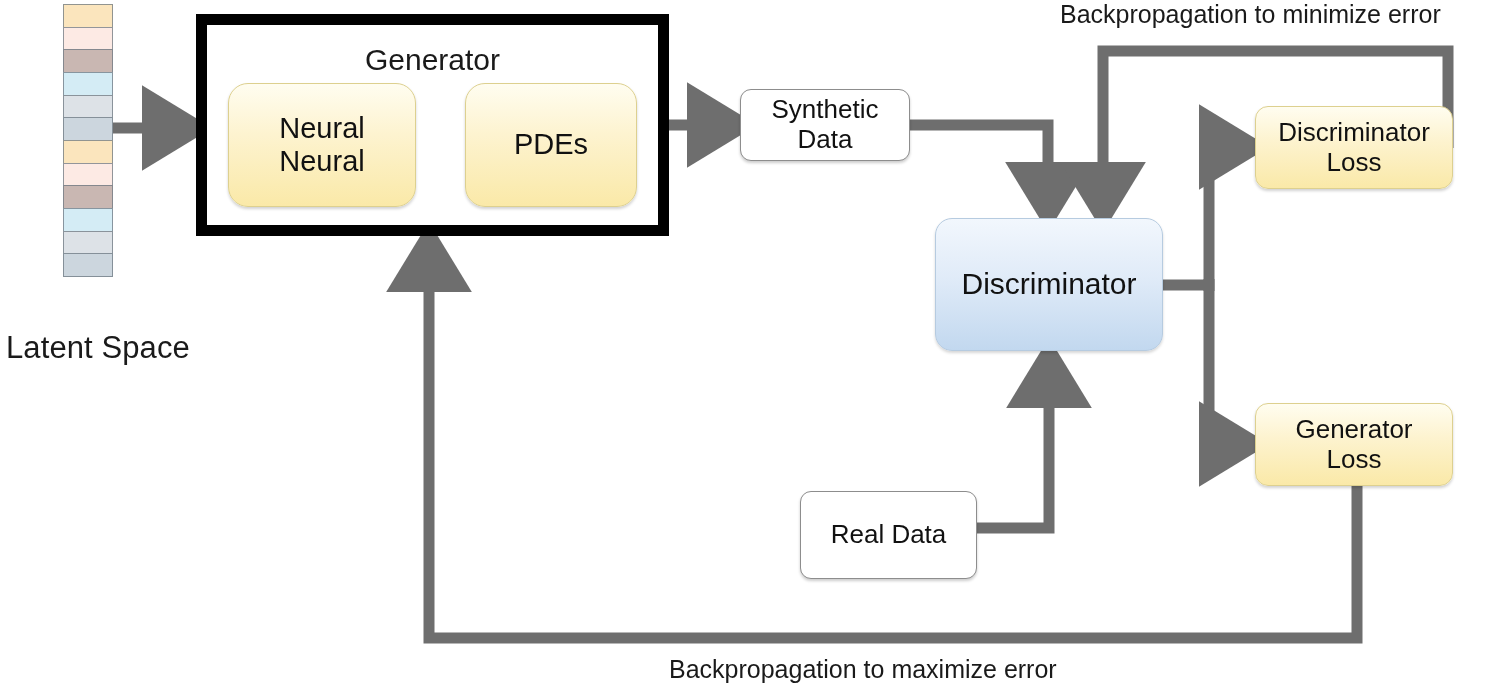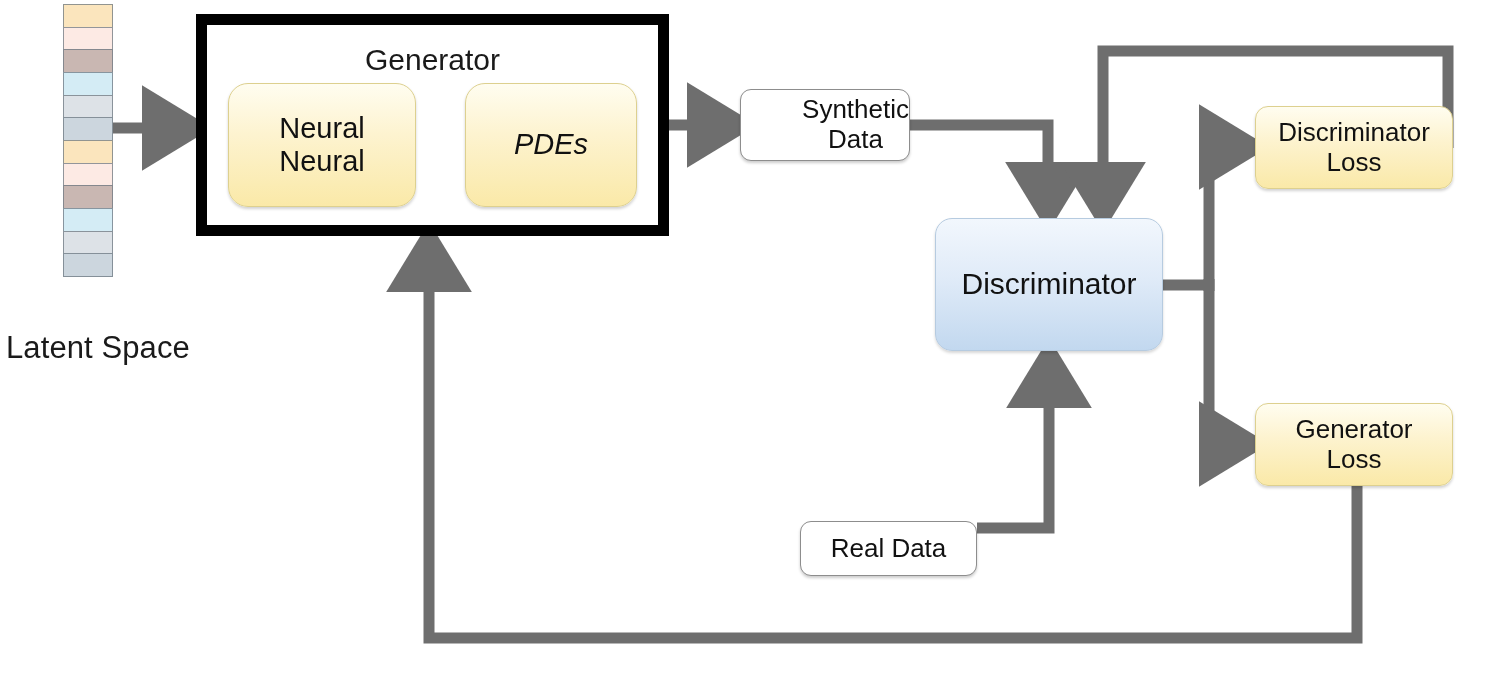--- a/index.html
+++ b/index.html
@@ -94,26 +94,26 @@
     border: 1.3px solid #b6cbe0;
     box-shadow: 0 2px 3px rgba(0,0,0,0.16);
   }
   .node-white {
     background: #ffffff;
     border: 1.6px solid #8d8d8d;
     box-shadow: 0 2px 3px rgba(0,0,0,0.20);
   }
 
   .nn-node     { left: 228px; top: 83px;  width: 188px; height: 124px; font-size: 29px; border-radius: 20px; }
-  .pde-node    { left: 465px; top: 83px;  width: 172px; height: 124px; font-size: 29px; border-radius: 20px; font-style: italic; }
-  .synth-node  { left: 740px; top: 89px;  width: 170px; height: 72px;  font-size: 26px; border-radius: 11px; justify-content: flex-end; }
+  .pde-node    { left: 465px; top: 83px;  width: 172px; height: 124px; font-size: 29px; border-radius: 20px; }
+  .synth-node  { left: 740px; top: 89px;  width: 170px; height: 72px;  font-size: 26px; border-radius: 11px; }
   .disc-node   { left: 935px; top: 218px; width: 228px; height: 133px; font-size: 30px; border-radius: 17px; }
   .dloss-node  { left: 1255px;top: 106px; width: 198px; height: 83px;  font-size: 26px; border-radius: 13px; }
   .gloss-node  { left: 1255px;top: 403px; width: 198px; height: 83px;  font-size: 26px; border-radius: 13px; }
-  .realdata-node { left: 800px; top: 491px; width: 177px; height: 55px; font-size: 26px; border-radius: 11px; margin-top: 30px; }
+  .realdata-node { left: 800px; top: 491px; width: 177px; height: 88px; font-size: 26px; border-radius: 11px; }
 
   
   .caption {
     position: absolute;
     font-size: 25px;
     color: #1a1a1a;
     white-space: nowrap;
   }
   .caption-top    { left: 1060px; top: 0px; }
   .caption-bottom { left: 669px;  top: 655px; }
@@ -210,14 +210,16 @@
     <div>
       <div>Generator</div>
       <div>Loss</div>
     </div>
   </div>
 
   <div class="node node-white realdata-node">
     <div>Real Data</div>
   </div>
 
+  <div class="caption caption-top">Backpropagation to minimize error</div>
+  <div class="caption caption-bottom">Backpropagation to maximize error</div>
 
 </div>
 
 </body></html>

